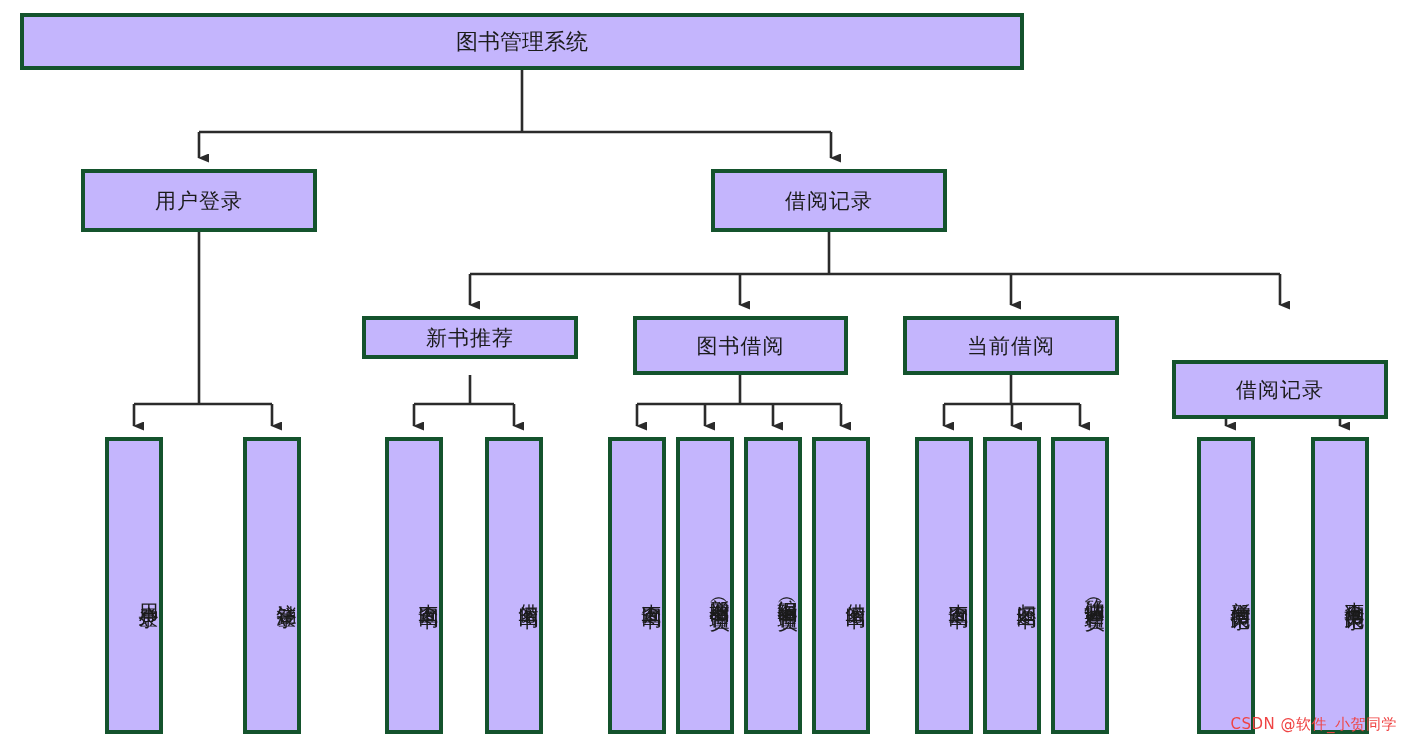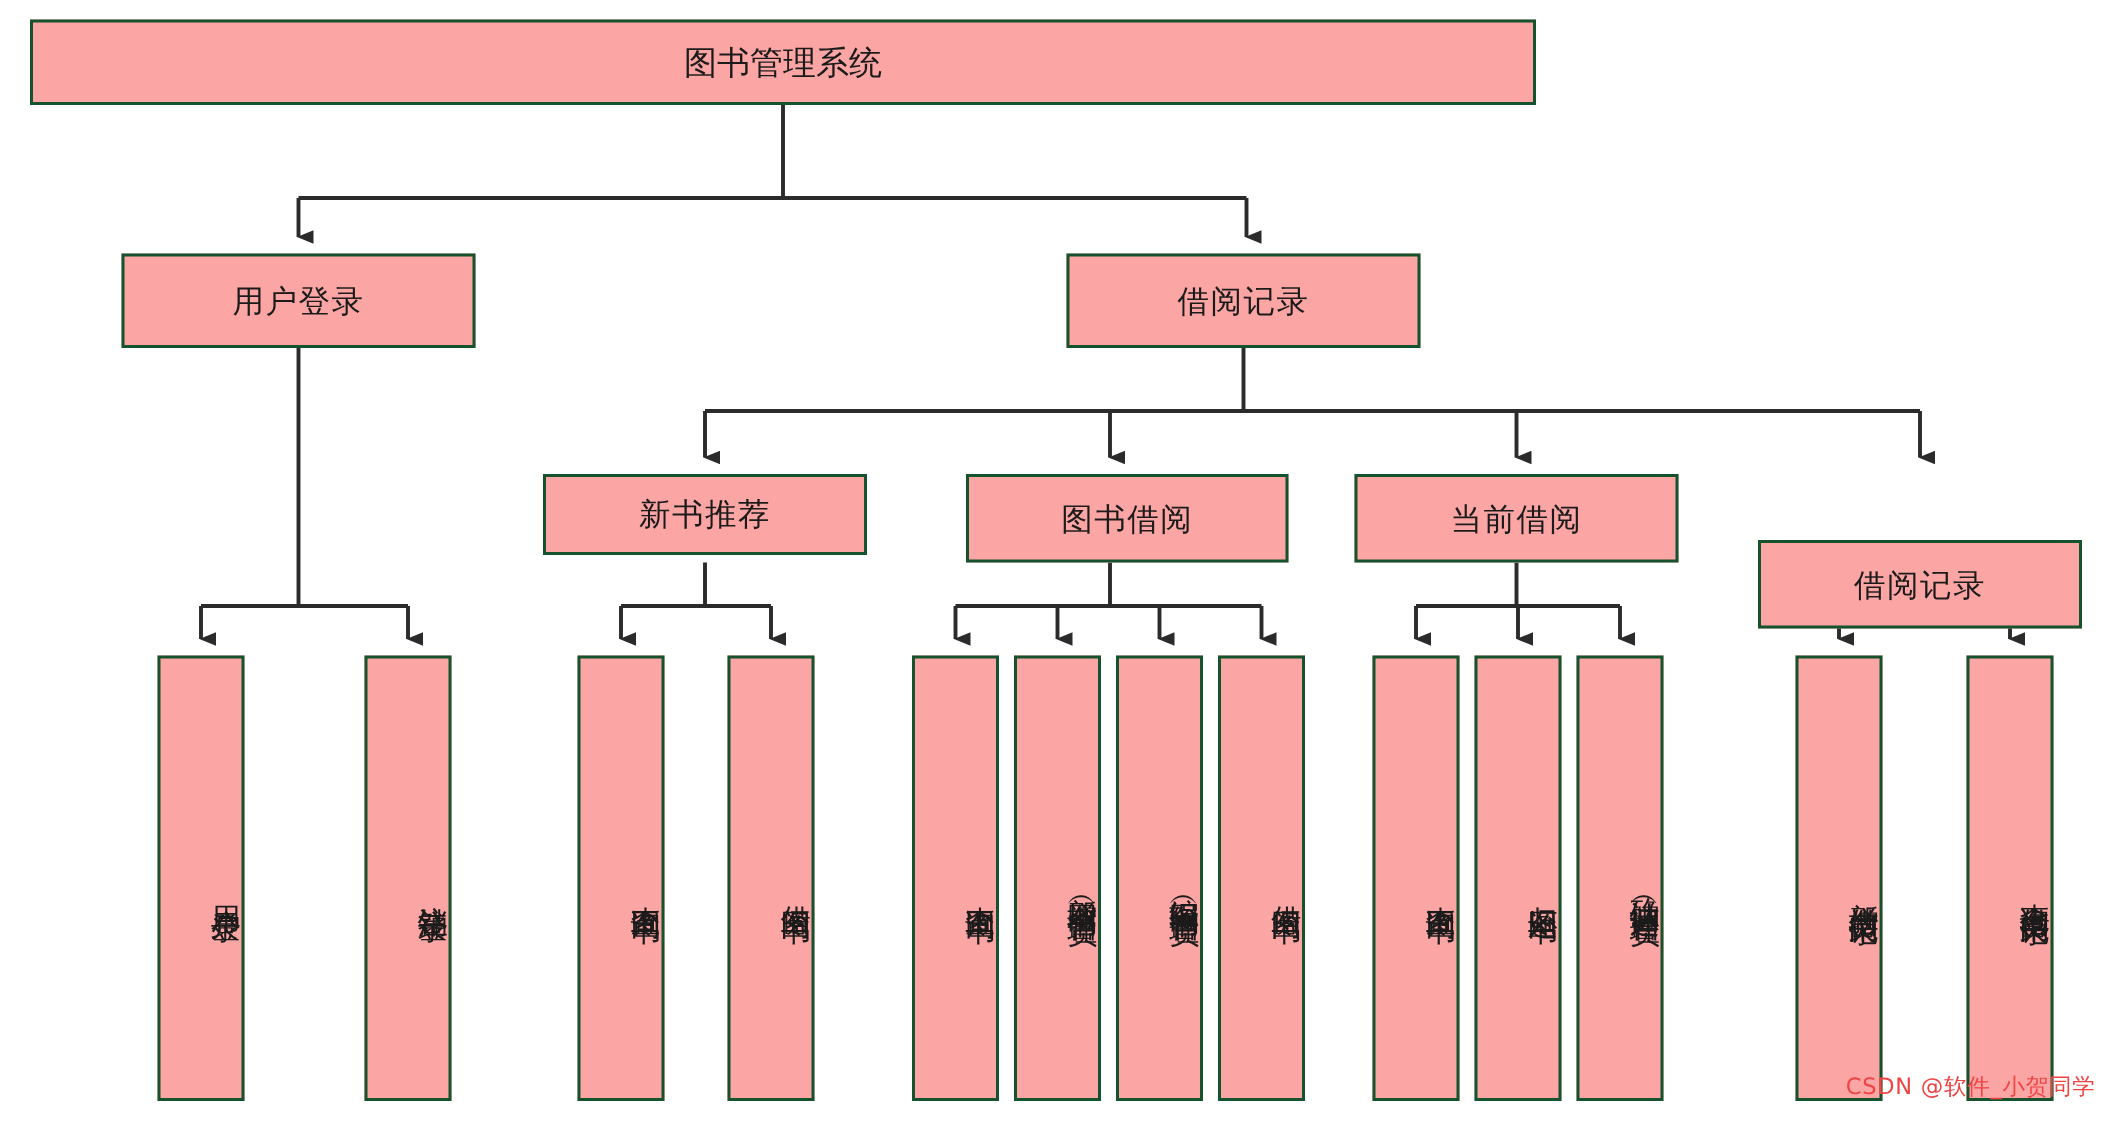--- a/index.html
+++ b/index.html
@@ -4,21 +4,21 @@
 <style>
   html,body{margin:0;padding:0;background:#ffffff;}
   body{
     width:1405px;height:747px;overflow:hidden;
     font-family:"DejaVu Sans","Liberation Sans",sans-serif;
   }
   #stage{position:relative;width:1405px;height:747px;background:#fff;}
   svg.wires{position:absolute;left:0;top:0;width:1405px;height:747px;pointer-events:none;}
   .node{
     position:absolute;box-sizing:border-box;
-    background:#fca5a5;border:2px solid #14532d;
+    background:#c4b5fd;border:4px solid #14532d;
     display:flex;align-items:center;justify-content:center;
     color:#1b1b1b;
   }
   .node.h{ font-size:21px; letter-spacing:1px; }
   .node.root{ font-size:22px; }
   .node.leaf{
     font-size:20px;
     writing-mode:vertical-rl;
     text-orientation:upright;
     align-items:flex-start;
@@ -91,24 +91,24 @@
   <div id="nodes">
       <div class="node root" style="left: 20px; top: 13px; width: 1004px; height: 57px;">
         <span>图书管理系统</span>
       </div>
       <div class="node h" style="left: 81px; top: 169px; width: 236px; height: 63px;">
         <span>用户登录</span>
       </div>
       <div class="node h" style="left: 711px; top: 169px; width: 236px; height: 63px;">
         <span>借阅记录</span>
       </div>
-      <div class="node h" style="left: 362px; top: 316px; width: 216px; height: 54px;">
+      <div class="node h" style="left: 362px; top: 316px; width: 216px; height: 43px;">
         <span>新书推荐</span>
       </div>
-      <div class="node h" style="left: 633px; top: 316px; width: 215px; height: 59px; margin-left: 11px;">
+      <div class="node h" style="left: 633px; top: 316px; width: 215px; height: 59px;">
         <span>图书借阅</span>
       </div>
       <div class="node h" style="left: 903px; top: 316px; width: 216px; height: 59px;">
         <span>当前借阅</span>
       </div>
       <div class="node h" style="left: 1172px; top: 316px; width: 216px; height: 59px; margin-top: 44px;">
         <span>借阅记录</span>
       </div>
       <div class="node leaf" style="left: 105px; top: 437px; width: 58px; height: 297px;">
         <span>用户登录</span>

